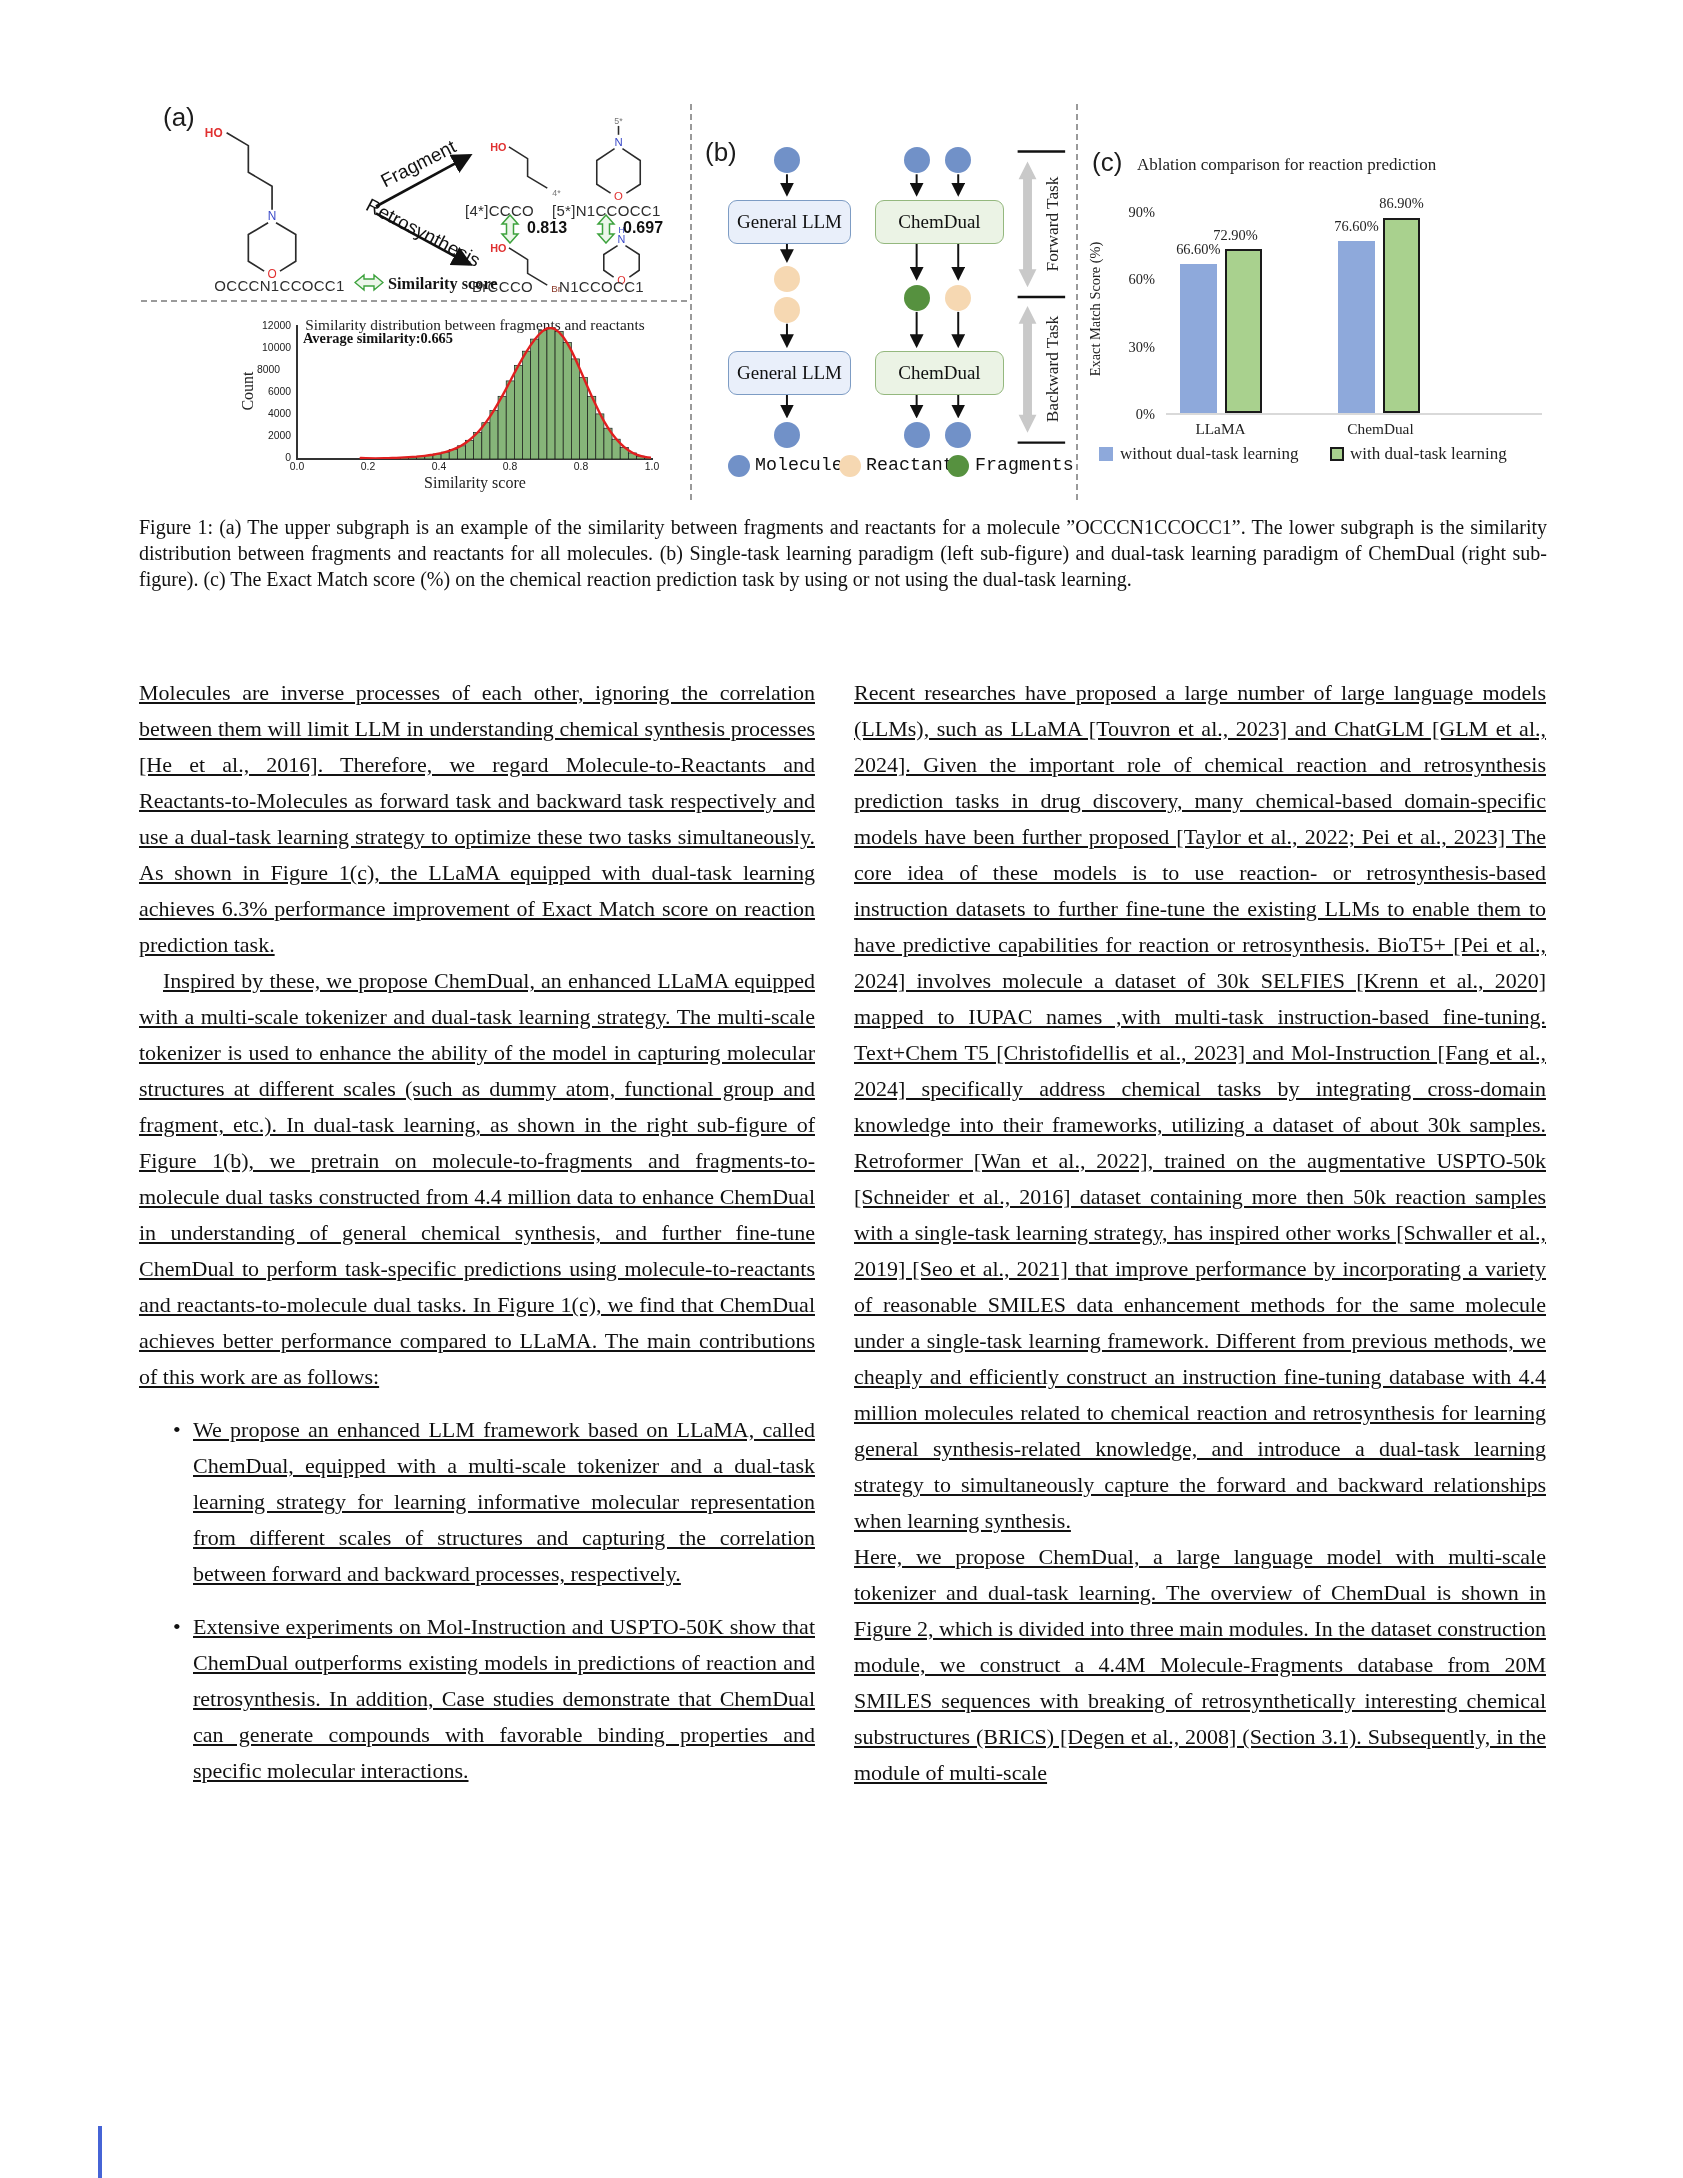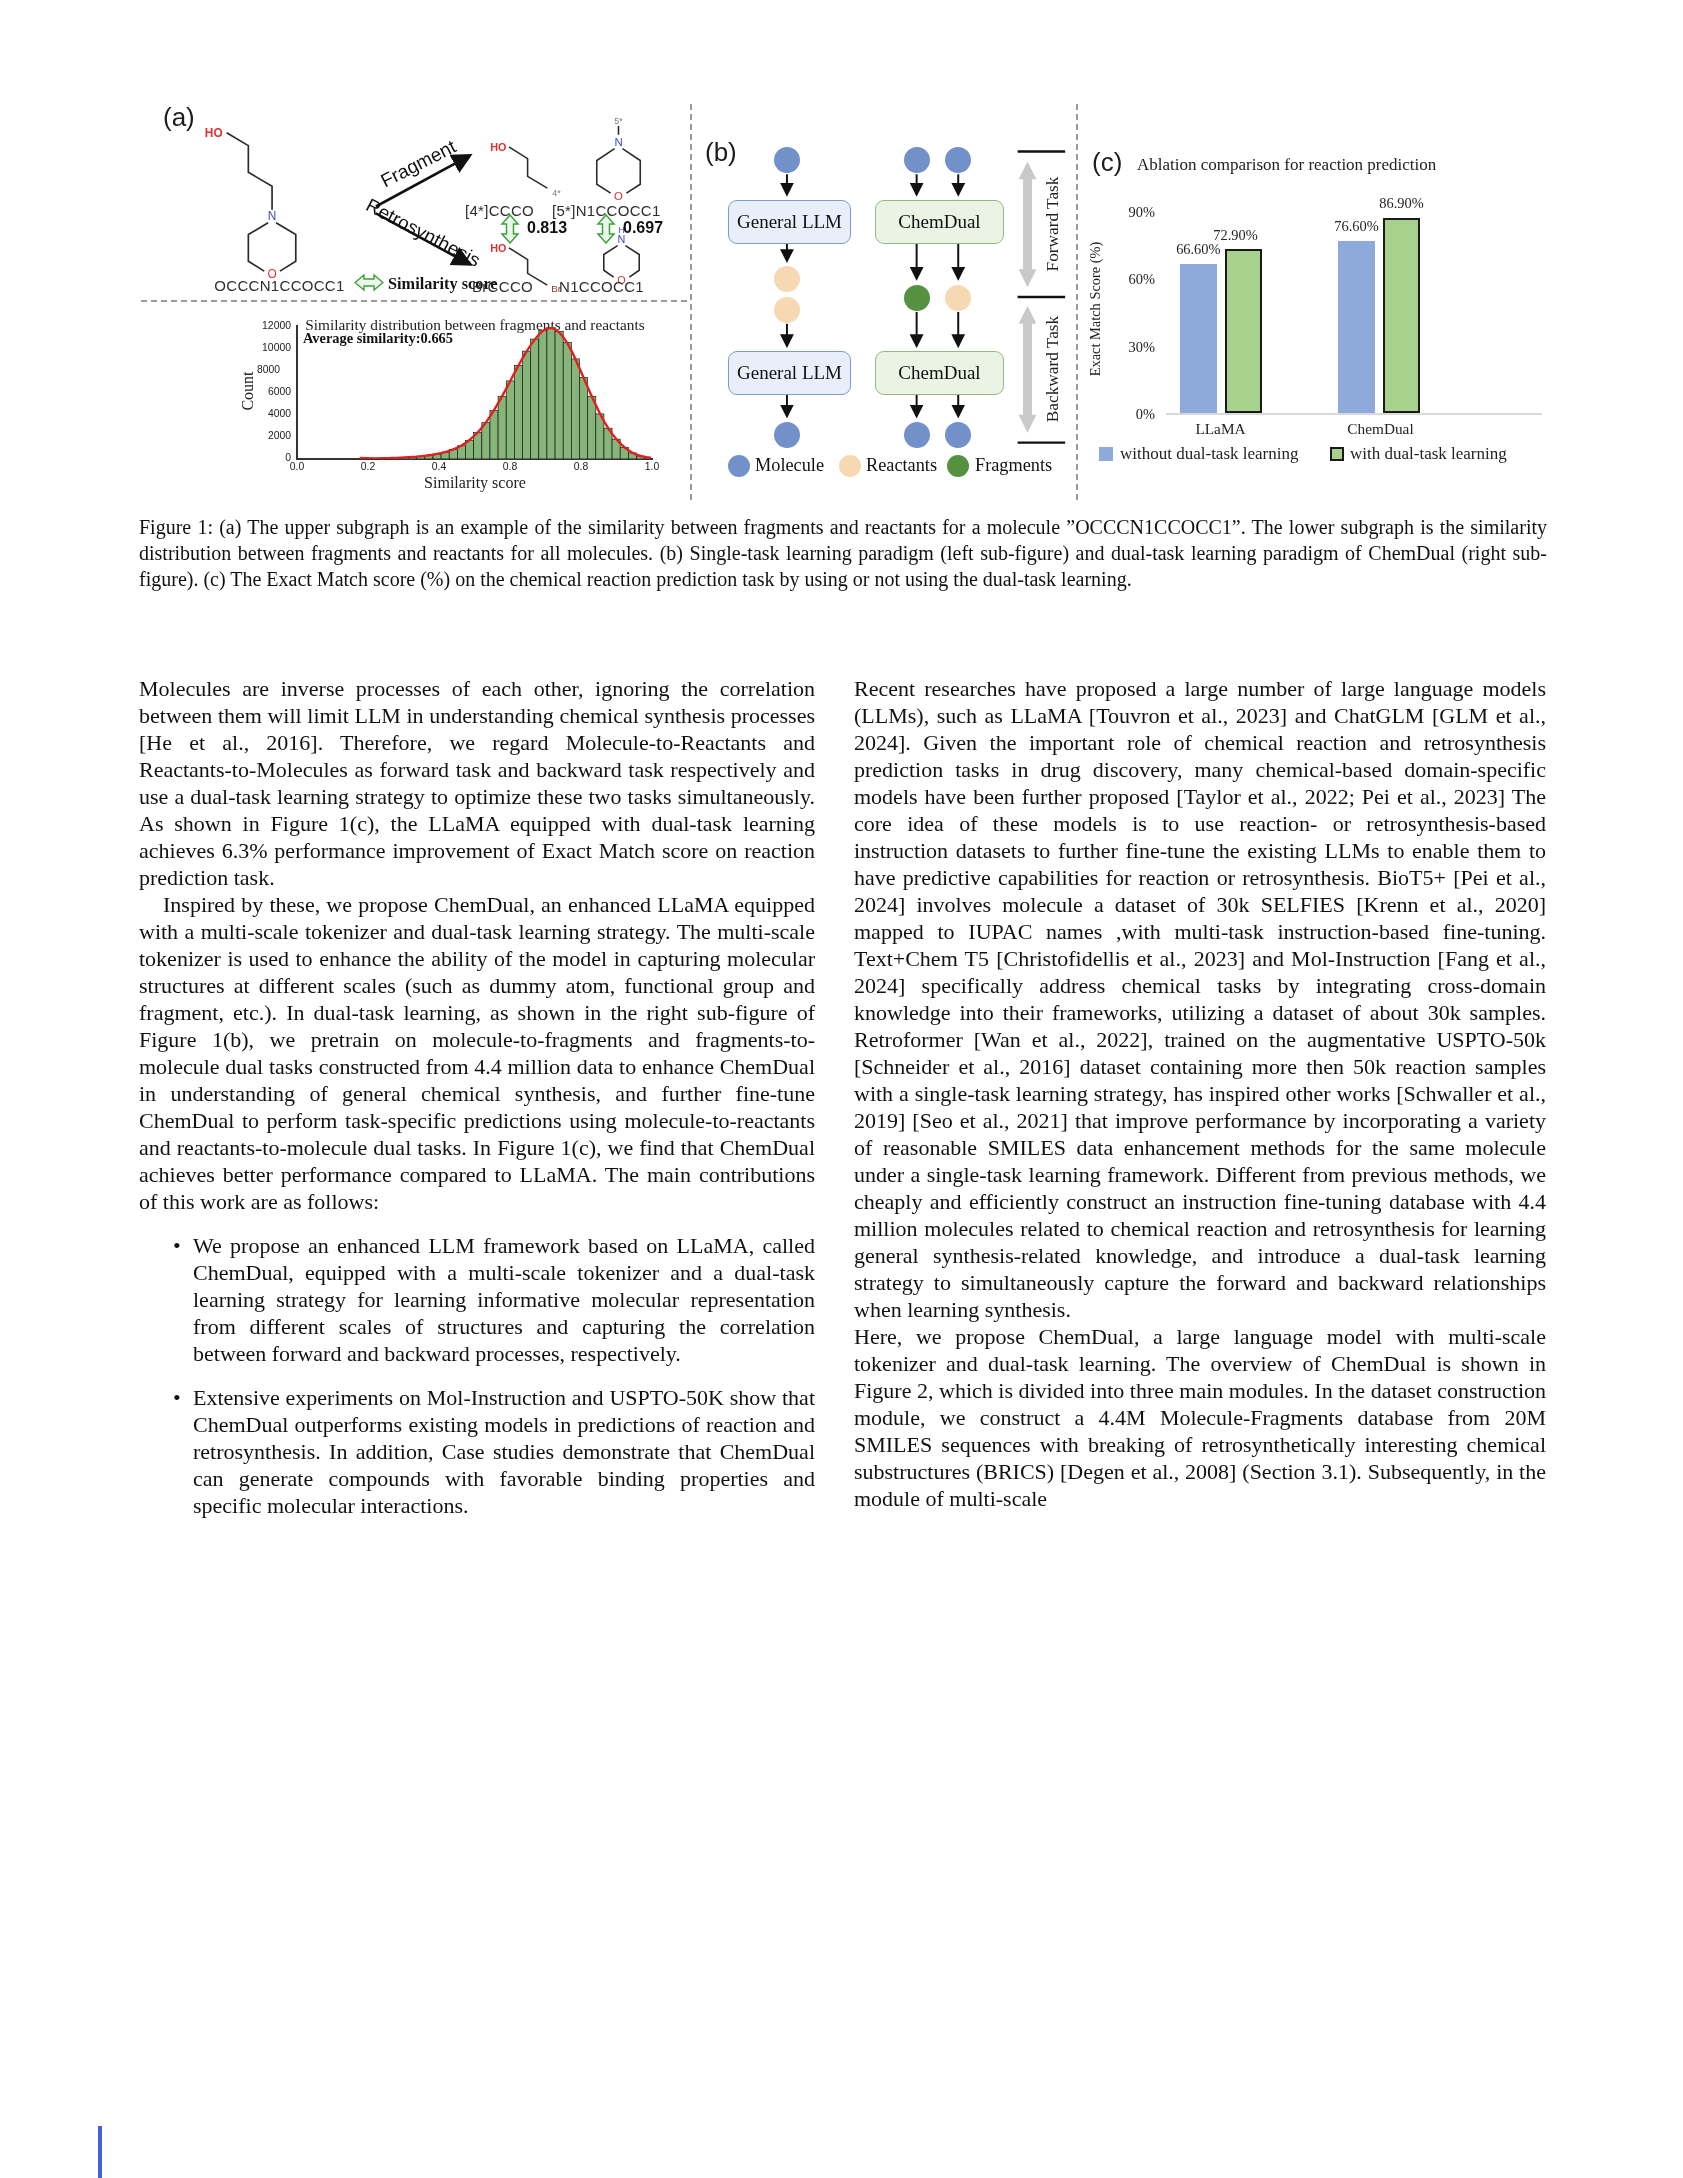--- a/index.html
+++ b/index.html
@@ -34,38 +34,38 @@
   .circ.sm { width:22px; height:22px; }
   .c-mol { background:var(--molecule-color,#7191c8); }
   .c-rea { background:var(--reactants-color,#f6d8b2); }
   .c-fra { background:var(--fragments-color,#56913f); }
   .flowbox { position:absolute; height:42px; border-radius:9px; display:flex; align-items:center;
              justify-content:center; font-size:19px; color:#111; }
   .box-llm { background:var(--llm-box,#e9effa); border:1.5px solid #7d9cc4; width:121px; }
   .box-cd  { background:var(--cd-box,#ebf3e5); border:1.5px solid #94b87e; width:127px; }
   .task-label { position:absolute; width:149px; height:20px; text-align:center; font-size:17.3px;
                 color:#222; transform:rotate(-90deg); }
-  .bleg { position:absolute; font-size:18.3px; color:#111; }
+  .bleg { position:absolute; font-size:18.3px; color:#111;font-family:Liberation Mono, monospace; }
 
   
   .abl-title { position:absolute; font-size:17px; color:#222; }
   .abl-tick { position:absolute; font-size:14.4px; color:#222; text-align:right; }
   .abl-cat { position:absolute; font-size:15.3px; color:#222; text-align:center; }
   #abl-plot { position:absolute; left:1168px; top:210px; width:371px; height:203px; }
   .abl-bar { position:absolute; bottom:0; box-sizing:border-box; }
   .abl-bar.bordered { border:2.5px solid #1a1a1a; }
   .abl-val { position:absolute; width:79px; text-align:center; font-size:14.4px; color:#222; }
   .abl-base { position:absolute; left:1166px; top:413px; width:376px; height:1.5px; background:#d9d9d9; }
   .leg-sq { position:absolute; width:14px; height:14px; }
   .leg-txt { position:absolute; font-size:17px; color:#222; }
 
   
   .caption { position:absolute; left:139px; top:514px; width:1408px; font-size:20px;
              line-height:26px; text-align:justify; color:#111; }
-  .col { position:absolute; top:675px; text-align:justify; font-size:22px; line-height:27px; color:#111; }
+  .col { position:absolute; top:675px; text-align:justify; font-size:22px; line-height:36px; color:#111;text-decoration:underline; }
   .col-left { left:139px; width:676px; }
   .col-right { left:854px; width:692px; }
   .col p { margin:0; }
   .col p.indent { text-indent:24px; }
   h2.sec { font-size:26px; font-weight:bold; margin:2px 0 15px 0; text-align:left; }
   h2.sec .secnum { display:inline-block; min-width:44px; }
   h2.sec.later { margin-top:27px; }
   ul.contrib { list-style:none; margin:17px 0 0 0; padding:0; }
   ul.contrib li { position:relative; padding-left:54px; margin-bottom:17px; }
   ul.contrib li::before { content:"\2022"; position:absolute; left:34px; }

